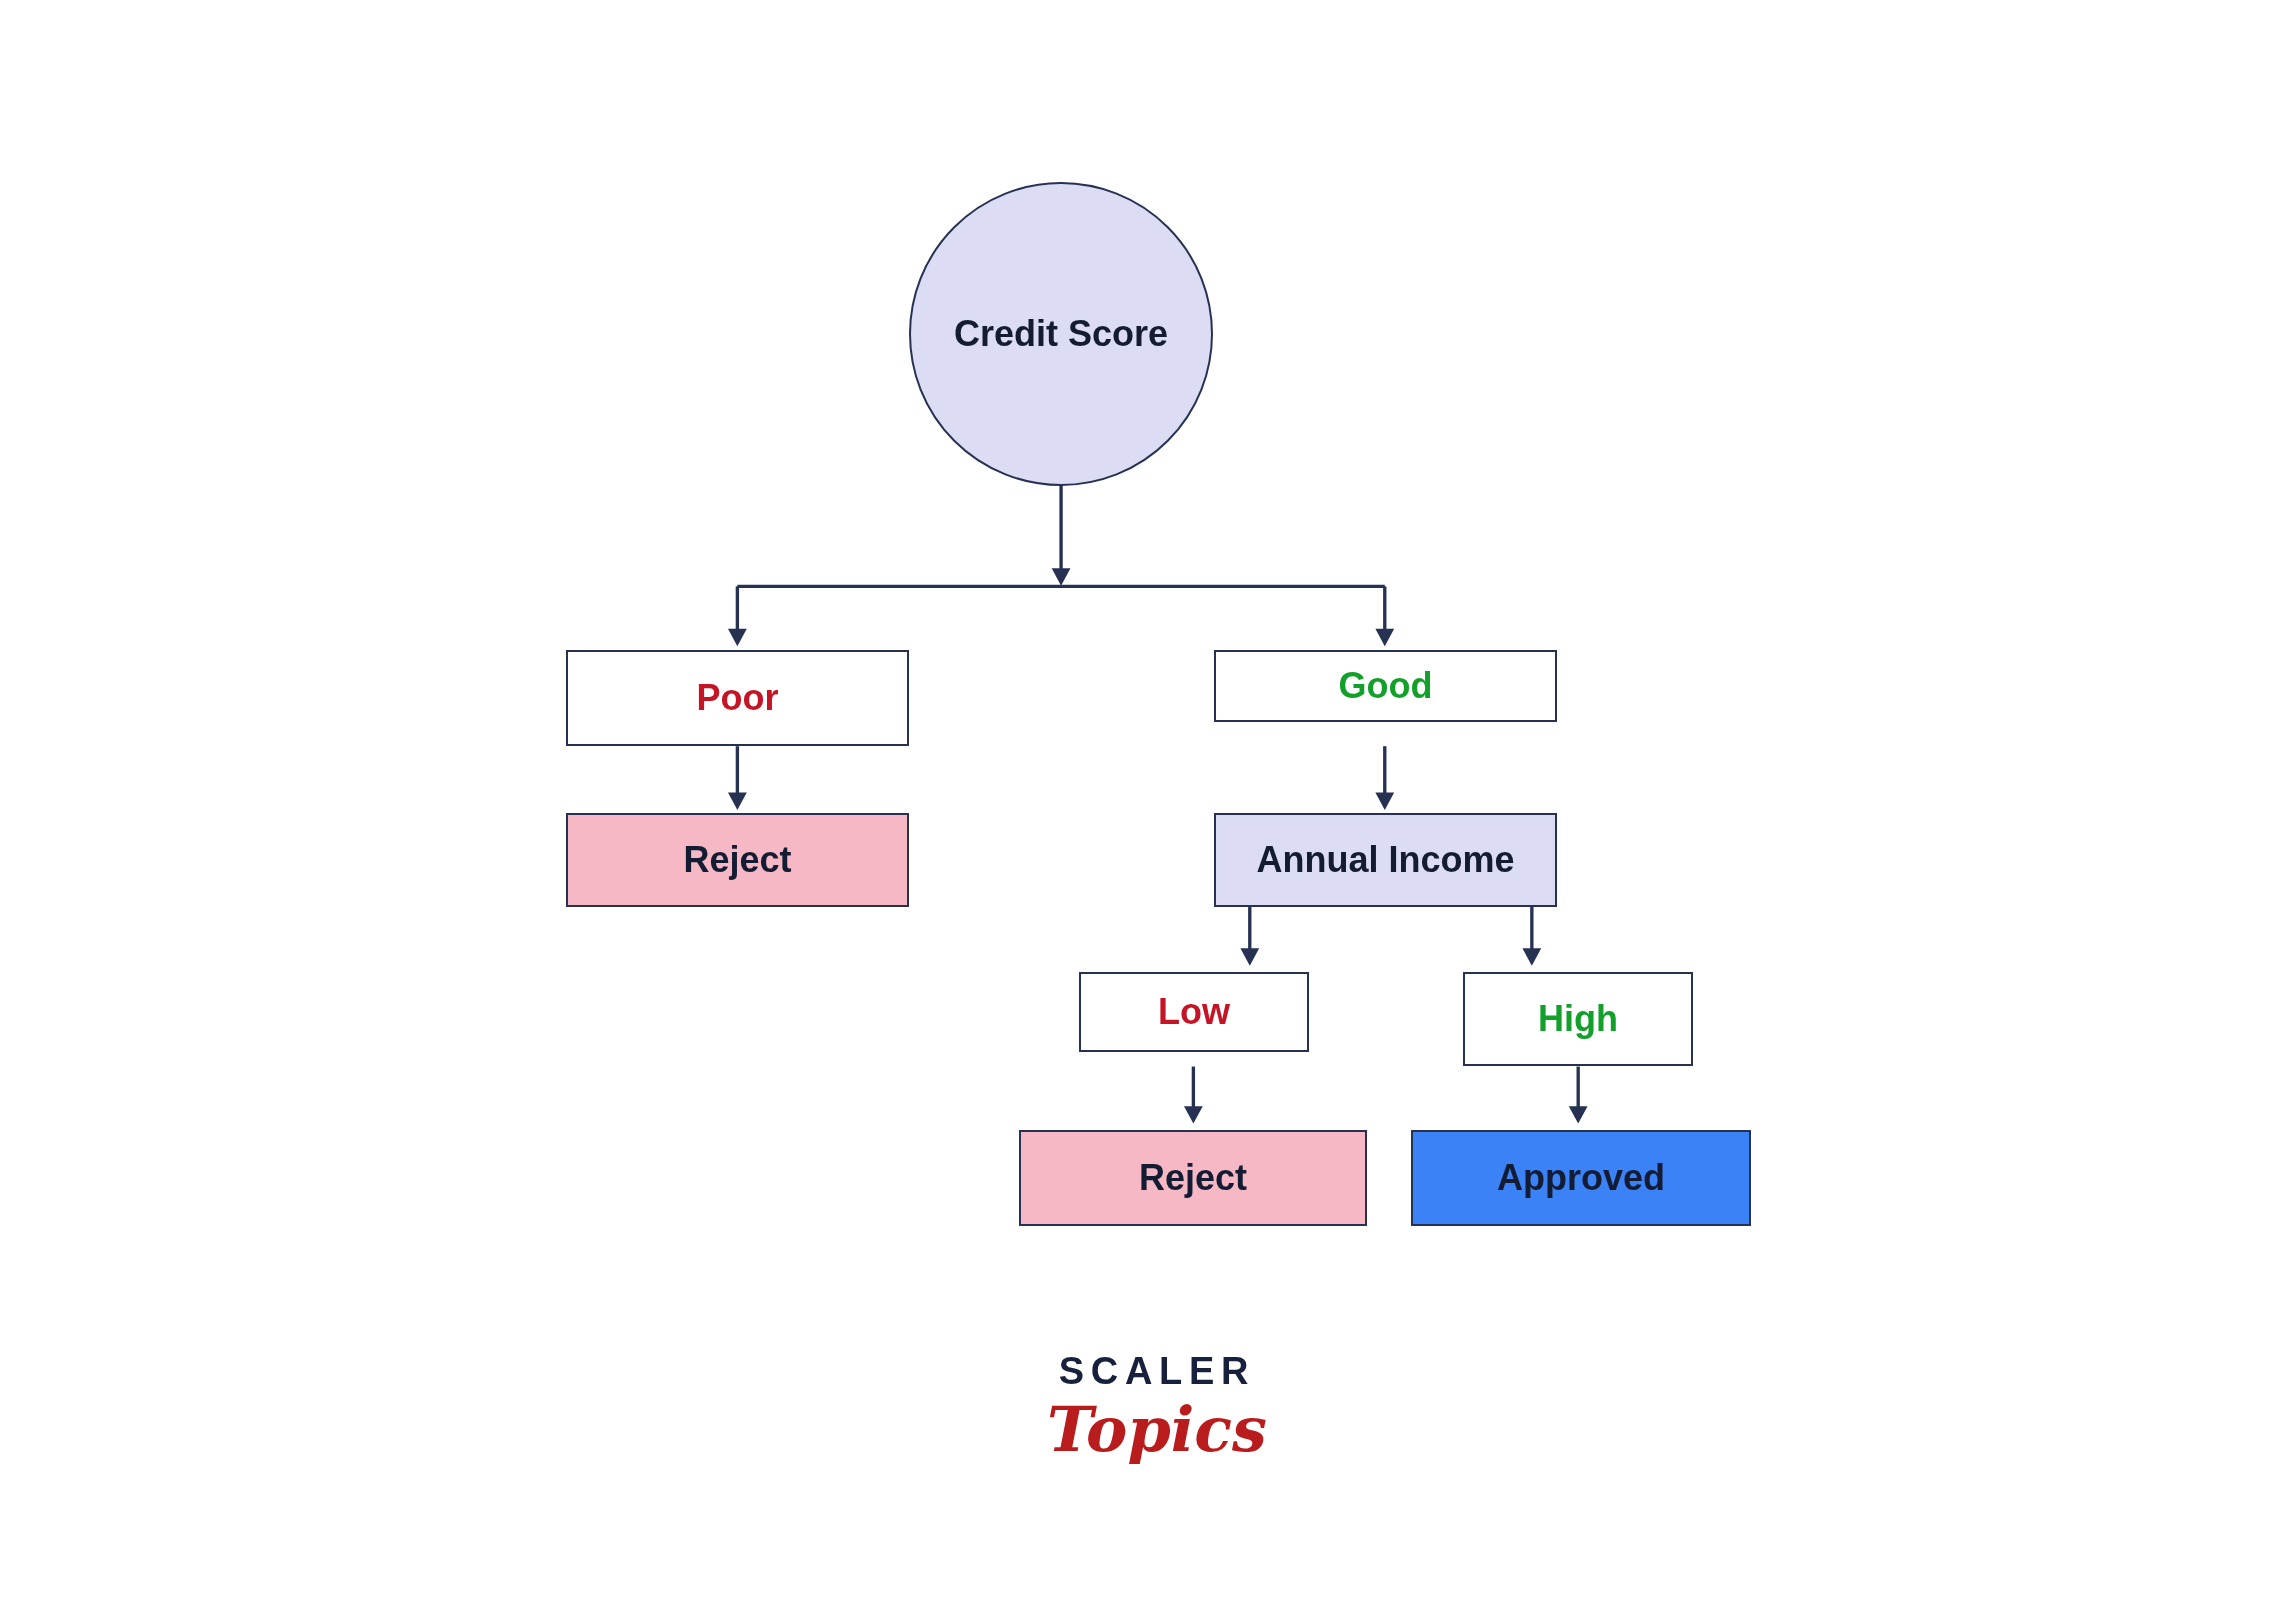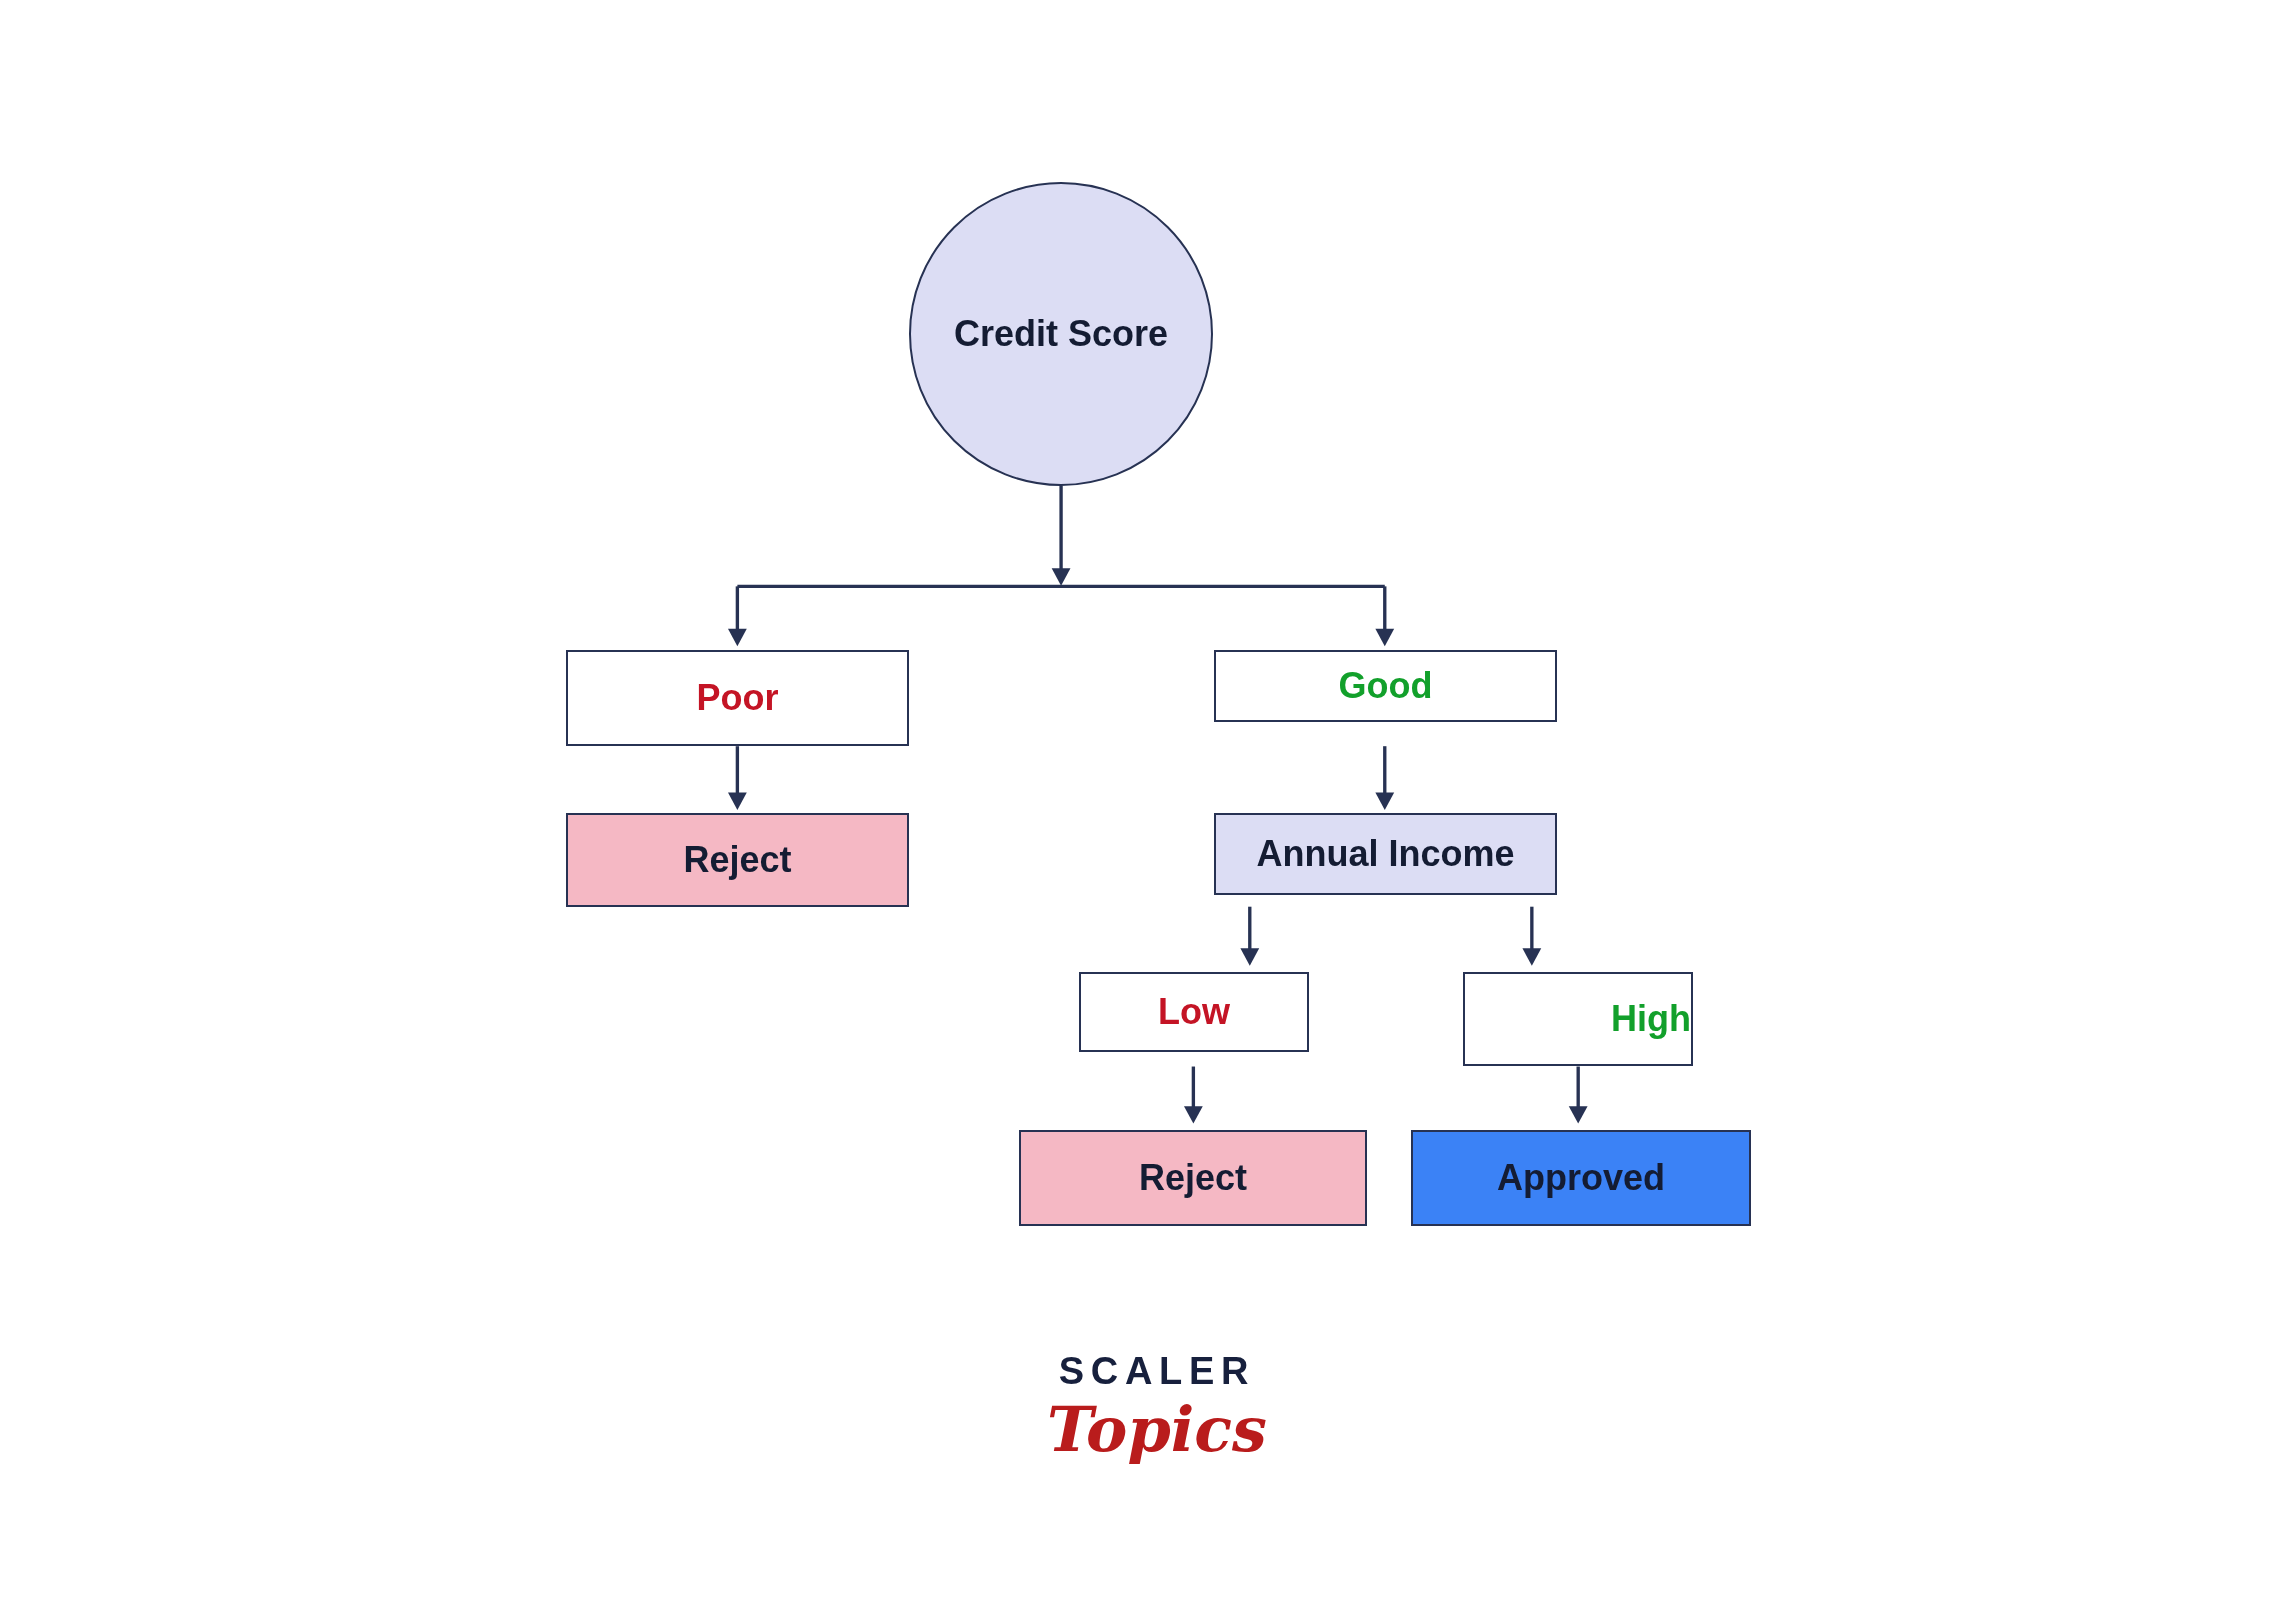--- a/index.html
+++ b/index.html
@@ -50,23 +50,23 @@
   .fill-lavender { background: #dcddf4; }
   .fill-pink     { background: #f5b8c4; }
   .fill-green    { background: #3b82f6; }
 
   .t-red   { color: #c41425; }
   .t-green { color: #12a02b; }
 
   .box-poor          { left: 566px;  top: 650px;  width: 343px; height: 96px; }
   .box-good          { left: 1214px; top: 650px;  width: 343px; height: 72px; }
   .box-reject-left   { left: 566px;  top: 813px; width: 343px; height: 94px; }
-  .box-annual-income { left: 1214px; top: 813px; width: 343px; height: 82px; }
+  .box-annual-income { left: 1214px; top: 813px; width: 343px; height: 94px; }
   .box-low           { left: 1079px; top: 972px; width: 230px; height: 80px; }
-  .box-high          { left: 1463px; top: 972px; width: 230px; height: 94px; justify-content: flex-end; }
+  .box-high          { left: 1463px; top: 972px; width: 230px; height: 94px; }
   .box-reject-right  { left: 1019px; top: 1130px; width: 348px; height: 96px; }
   .box-approved      { left: 1411px; top: 1130px; width: 340px; height: 96px; }
 
   .logo {
     position: absolute;
     left: 1157px;
     top: 1350px;
     transform: translateX(-50%);
     text-align: center;
   }

